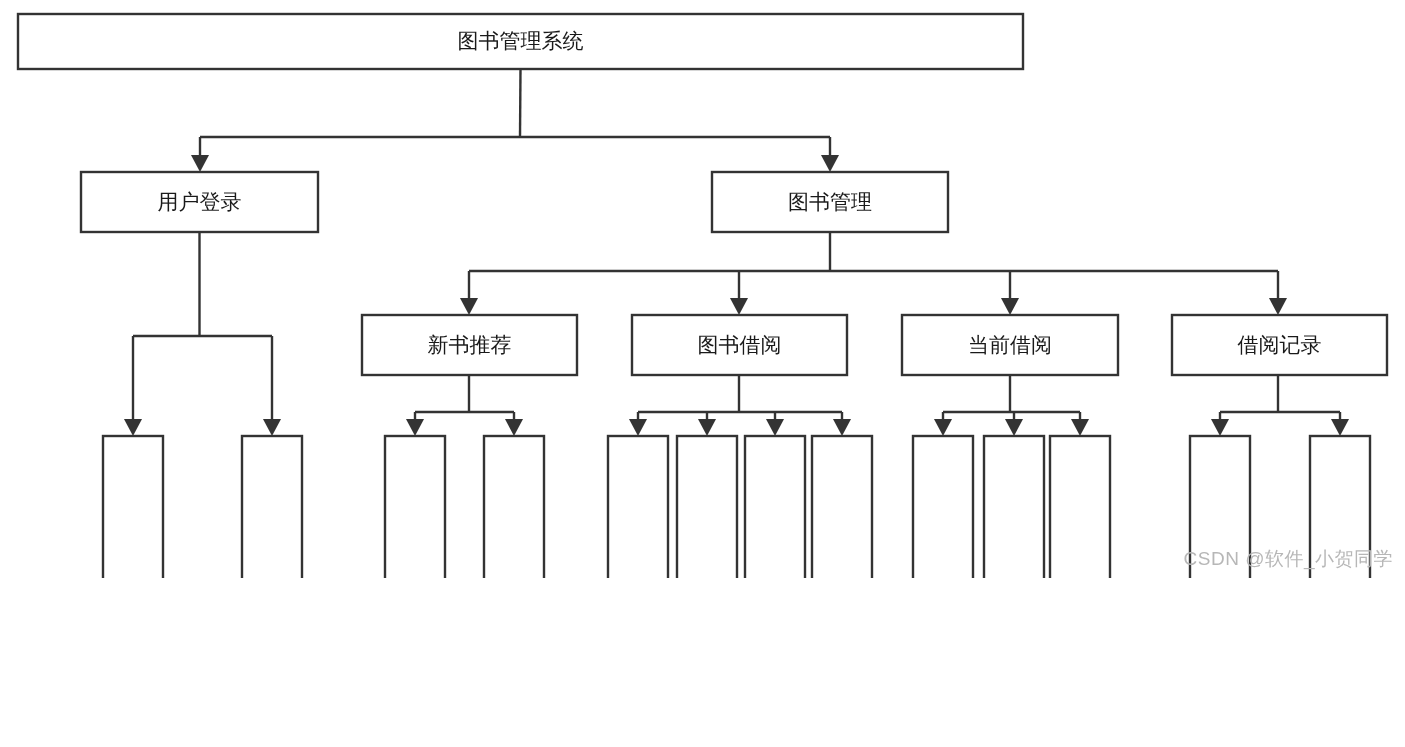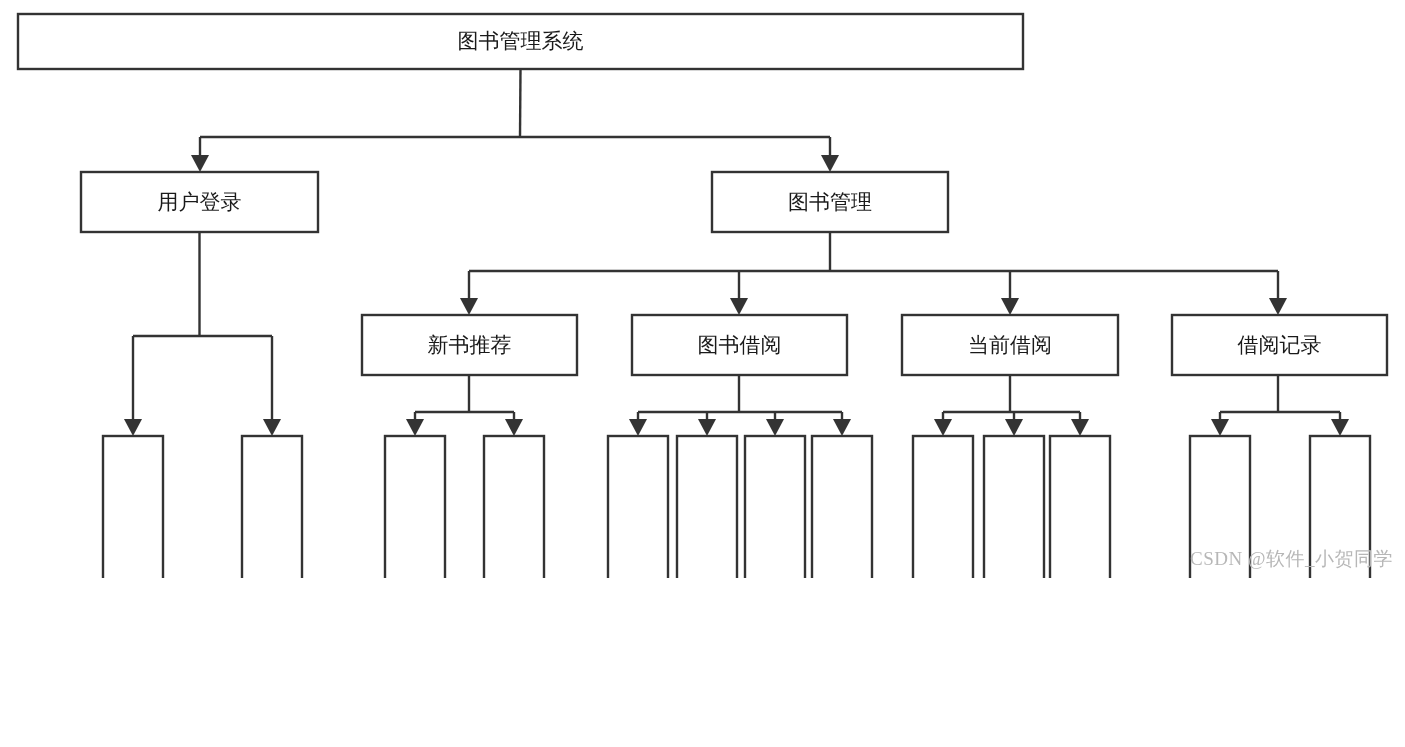--- a/index.html
+++ b/index.html
@@ -70,21 +70,21 @@
     line-height: 1.12;
     letter-spacing: 2px;
     color: #1a1a1a;
     white-space: nowrap;
     text-align: center;
   }
   .watermark {
     position: absolute;
     right: 12px;
     bottom: 6px;
-    font-family: Liberation Serif, serif;
+    font-family: Liberation Sans, sans-serif;
     font-size: 19px;
     color: #b7b7b7;
     letter-spacing: 0.5px;
     user-select: none;
     white-space: nowrap;
   }
 </style>
 </head>
 <body>
 

